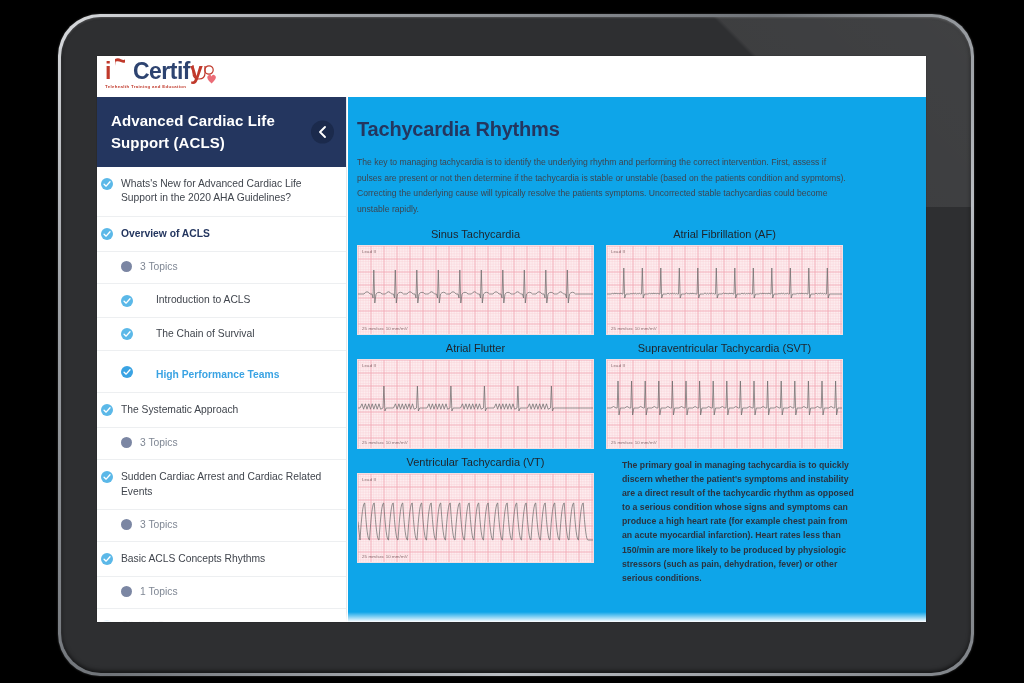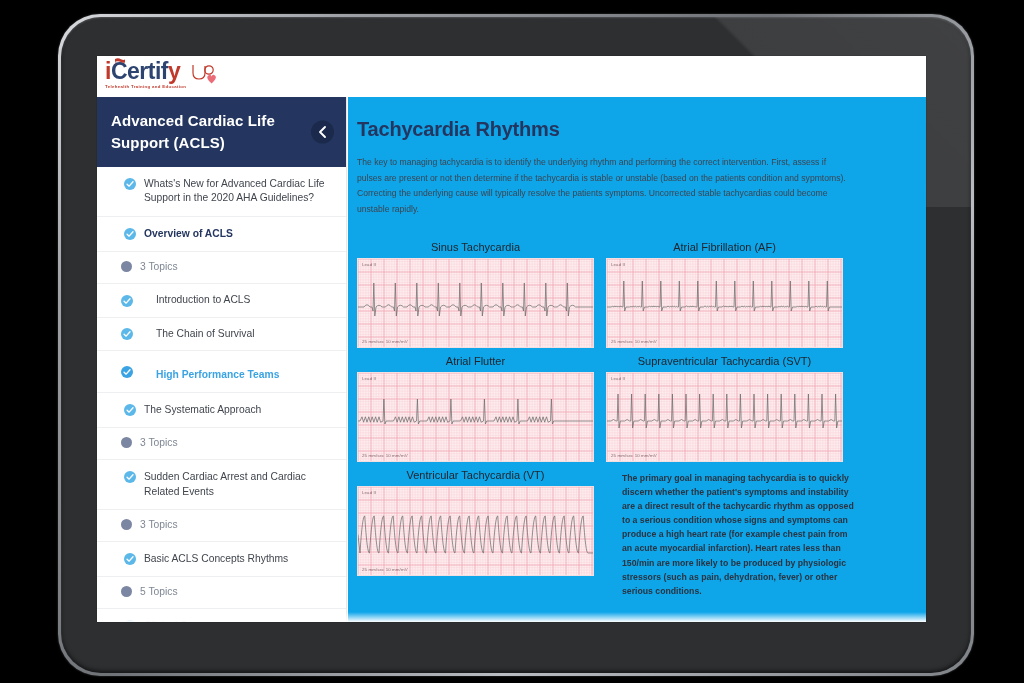--- a/index.html
+++ b/index.html
@@ -38,21 +38,21 @@
     background:#ffffff;overflow:hidden;
     box-shadow:0 0 1px rgba(0,0,0,.4);
   }
   .screen-scroll{position:absolute;left:0;top:0;width:829px;height:566px;}
 
   
   .logo-area{position:absolute;left:0;top:0;width:250px;height:41px;background:#fff;}
   .logo{position:absolute;left:8px;top:4px;}
   .logo-word{font-size:23px;font-weight:700;letter-spacing:-.5px;line-height:1;}
   .logo-i{color:#c0392b;}
-  .logo-cert{color:#2d4370;}
+  .logo-cert{color:#2d4370;margin-left:22px;}
   .logo-y{color:#c0392b;}
   .logo-sub{font-size:4.3px;color:#c0392b;letter-spacing:.35px;margin-top:1px;font-weight:600;}
   .logo-stetho{position:absolute;left:82px;top:2px;width:30px;height:28px;}
   .logo-flag{position:absolute;left:9px;top:-2px;}
 
   
   .sidebar{position:absolute;left:0;top:41px;width:250px;height:525px;background:#fff;
            border-right:1px solid #e6e8ea;box-sizing:border-box;}
   .course-header{
     position:relative;background:#24365f;color:#fff;padding:13px 44px 13px 14px;
@@ -62,38 +62,38 @@
   .collapse-btn{
     position:absolute;right:12px;top:50%;transform:translateY(-50%);
     width:23px;height:23px;border-radius:50%;background:#1b2a4c;
     display:flex;align-items:center;justify-content:center;cursor:pointer;
   }
   .collapse-btn svg{display:block;}
 
   .nav-list{list-style:none;margin:0;padding:0;}
   .nav-row{
     display:flex;align-items:flex-start;gap:8px;
-    padding:10px 12px 10px 27px;border-bottom:1px solid #edeff1;
+    padding:10px 12px 10px 4px;border-bottom:1px solid #edeff1;
     font-size:10.3px;color:#40454d;line-height:1.42;
   }
   .nav-row.lesson{padding-left:24px;align-items:center;padding-top:9px;padding-bottom:9px;gap:23px;}
   .nav-row.topics{padding-left:24px;align-items:flex-start;padding-top:8px;padding-bottom:8px;color:#7f8794;}
   .nav-row.section{font-weight:400;}
   .nav-row.bold-label .nav-label{font-weight:700;color:#24365f;}
   .nav-row.active .nav-label{font-weight:700;color:#3aa3e3;margin-top:8px;}
   .nav-label{flex:1;}
   .ico{flex:0 0 auto;margin-top:1px;}
   .check-ic{width:12px;height:12px;display:block;}
   .dot{width:11px;height:11px;border-radius:50%;background:#7b86a3;display:block;}
 
   
   .main{position:absolute;left:251px;top:41px;width:578px;height:525px;background:#0ea5e9;
         padding:21px 30px 4px 9px;box-sizing:border-box;overflow:hidden;}
   .page-title{font-size:20px;font-weight:700;color:#24365f;margin:0 0 14px 0;letter-spacing:-.2px;}
-  .intro{font-size:8.6px;color:#3d4551;line-height:1.82;margin:0 0 23px 0;max-width:492px;}
+  .intro{font-size:8.6px;color:#3d4551;line-height:1.82;margin:0 0 10px 0;max-width:492px;}
 
   .ecg-grid{display:flex;flex-wrap:wrap;gap:0 12px;}
   .ecg-card{width:237px;margin-bottom:7px;}
   .ecg-title{font-size:11px;color:#1f232a;text-align:center;margin-bottom:5px;font-weight:400;}
   .ecg-box{position:relative;width:237px;height:90px;background:#fdeef0;overflow:hidden;
            border:1px solid #f3dfe2;box-sizing:border-box;}
   .ecg-lead{position:absolute;left:4px;top:3px;font-size:4.4px;color:#8a6b6f;letter-spacing:.1px;}
   .ecg-scale{position:absolute;left:4px;bottom:3px;font-size:4.4px;color:#8a6b6f;letter-spacing:.1px;}
   .ecg-svg{position:absolute;left:0;top:0;}
 
@@ -230,21 +230,21 @@
   <circle cx="7" cy="7" r="7" fill="#5bb8e8"></circle>
   <path d="M3.6 7.2 L6 9.5 L10.5 4.4" fill="none" stroke="#fff" stroke-width="1.6" stroke-linecap="round" stroke-linejoin="round"></path>
                 </svg>
               </span>
     <span class="nav-label">Basic ACLS Concepts Rhythms</span>
             </li>
             <li class="nav-row topics">
               <span class="ico">
                 <span class="dot"></span>
               </span>
-    <span class="nav-label">5 Topics</span>
+    <span class="nav-label">1 Topics</span>
             </li>
             <li class="nav-row section">
               <span class="ico">
                 <svg class="check-ic" viewBox="0 0 14 14">
   <circle cx="7" cy="7" r="7" fill="#5bb8e8"></circle>
   <path d="M3.6 7.2 L6 9.5 L10.5 4.4" fill="none" stroke="#fff" stroke-width="1.6" stroke-linecap="round" stroke-linejoin="round"></path>
                 </svg>
               </span>
     <span class="nav-label">Clinical Cases</span>
             </li>

